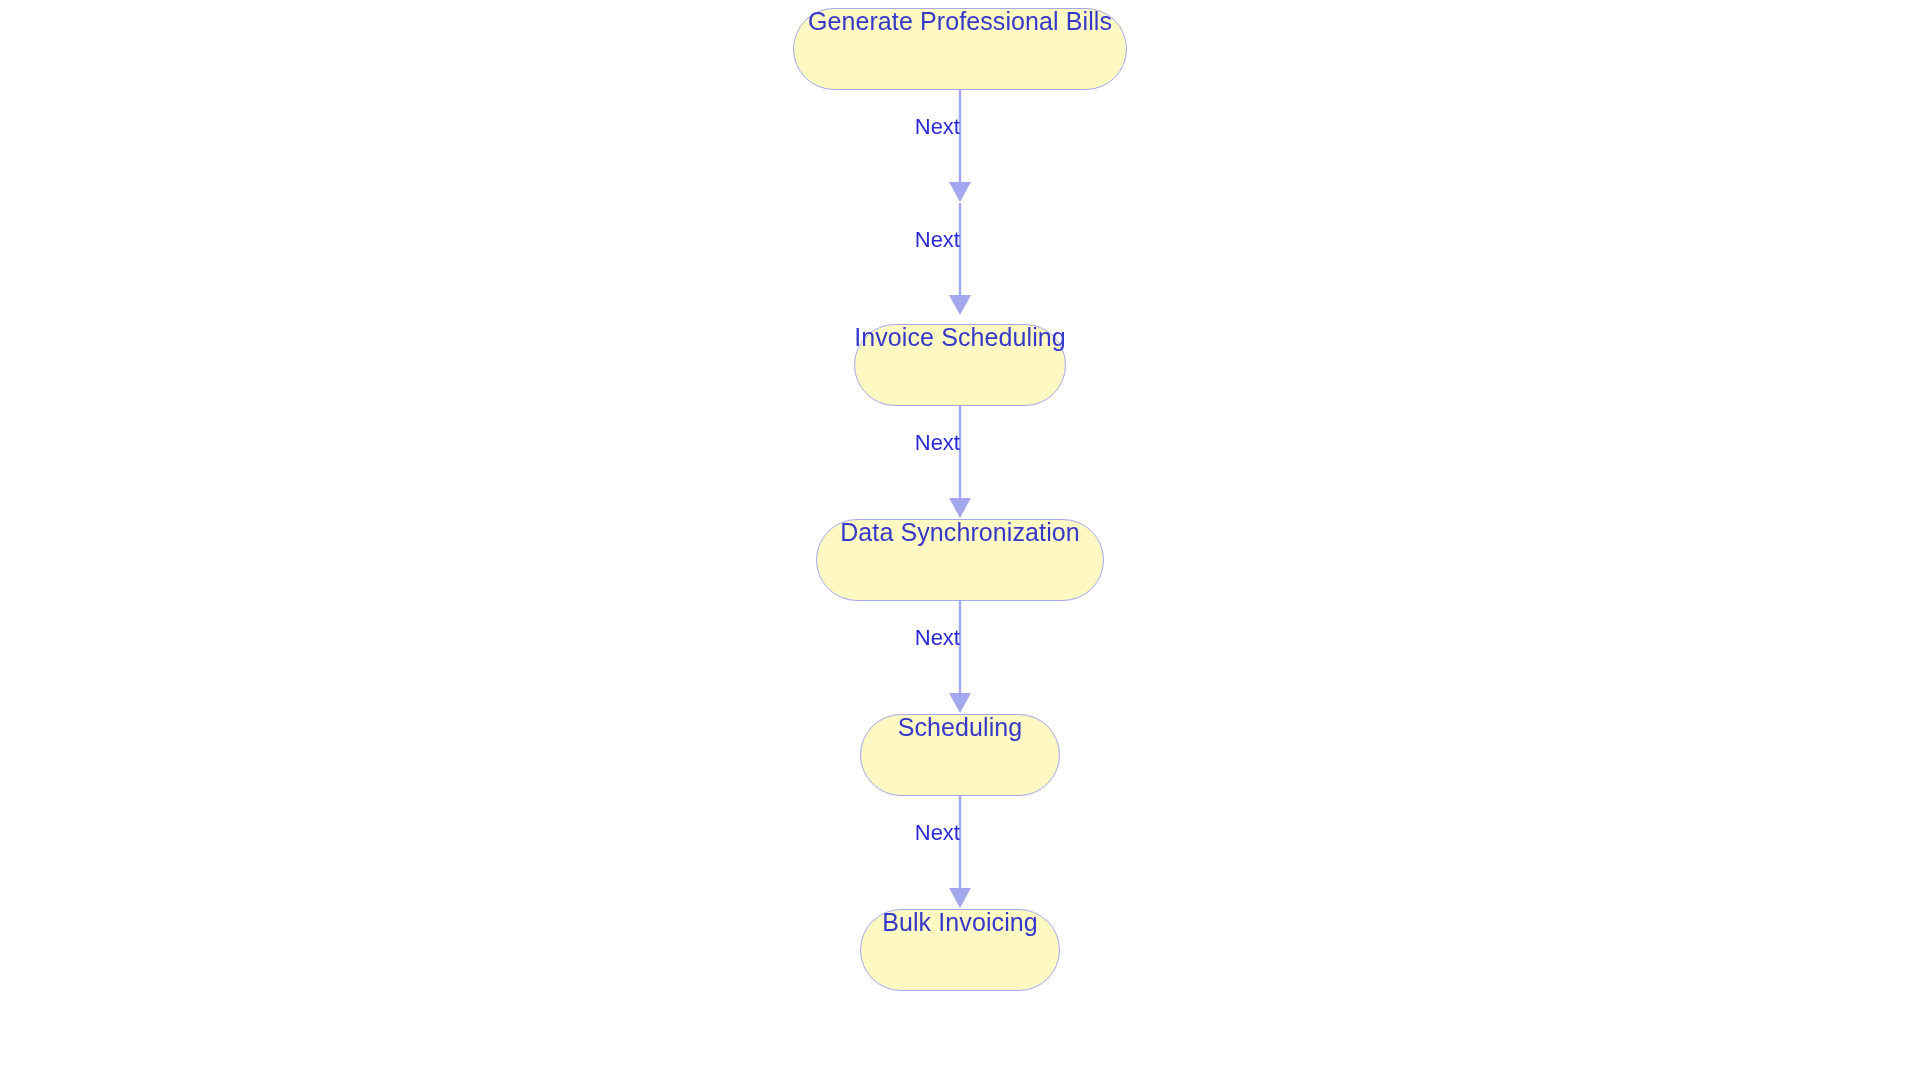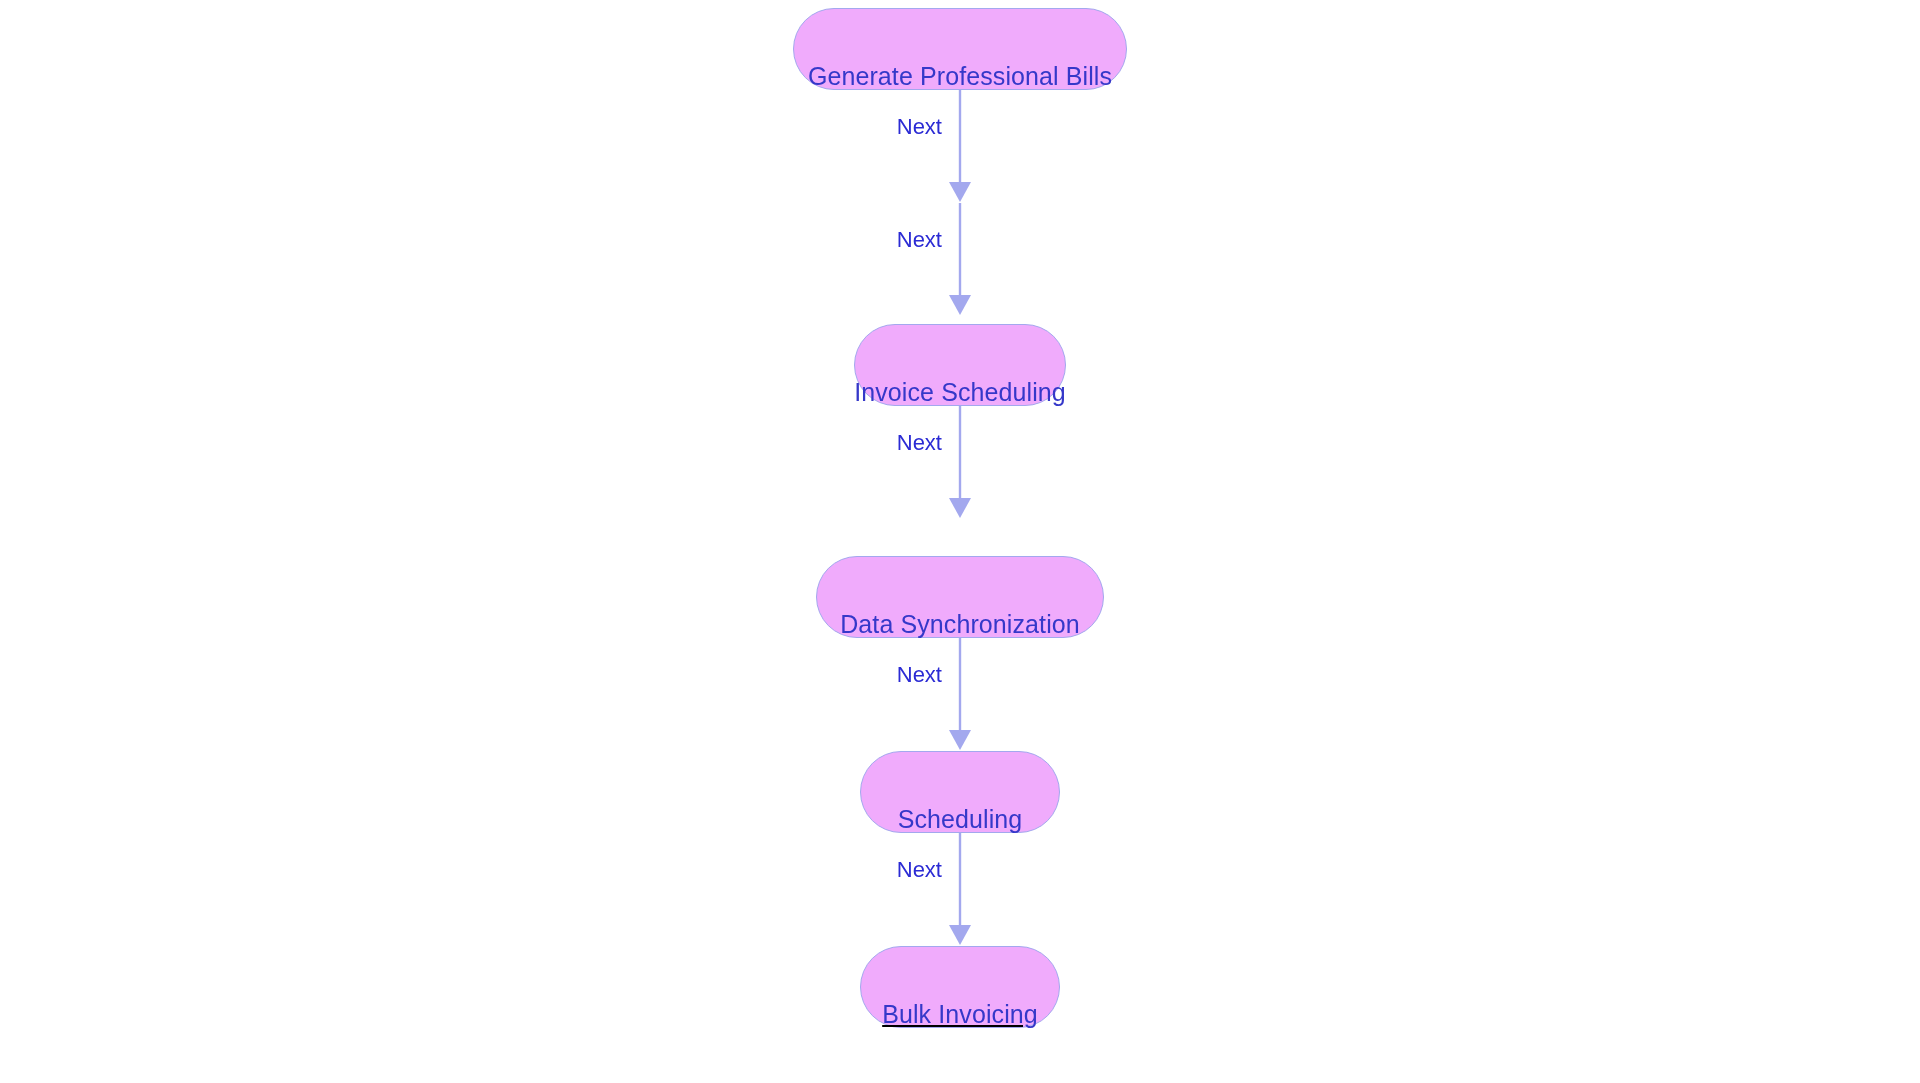--- a/index.html
+++ b/index.html
@@ -28,44 +28,44 @@
     width: 1920px;
     height: 1083px;
     display: flex;
     flex-direction: column;
     align-items: center;
   }
 
   
   .node {
     box-sizing: border-box;
-    background: #f0abfc;
+    background: #fef9c3;
     border: 1.6px solid #a3a8ee;
     border-radius: 999px;
     height: 82px;
     display: flex;
-    align-items: flex-end;
+    align-items: flex-start;
     justify-content: center;
     flex: 0 0 auto;
   }
   .node-label {
     color: #3538c9;
     font-size: 25px;
     font-family: "Liberation Sans", sans-serif;
     letter-spacing: 0.1px;
     white-space: nowrap;
     line-height: 1;
   }
 
   .node.n0 { width: 334px; }
   .node.n1 { width: 390px; }
   .node.n2 { width: 212px; margin-top: 8px; }
-  .node.n3 { width: 288px; margin-top: 37px; }
+  .node.n3 { width: 288px; }
   .node.n4 { width: 200px; }
-  .node.n5 { width: 200px; text-decoration: underline; }
+  .node.n5 { width: 200px; }
 
   
   .connector {
     position: relative;
     width: 260px;
     height: 113px;
     flex: 0 0 auto;
     display: block;
   }
   .connector svg {
@@ -73,21 +73,20 @@
     left: 0;
     top: 0;
     display: block;
   }
   .edge-label {
     position: absolute;
     top: 26px;
     left: 0;
     width: 130px;
     text-align: right;
-    padding-right: 18px;
     box-sizing: border-box;
     color: #2b2bd4;
     font-size: 22px;
     font-family: "Liberation Sans", sans-serif;
     line-height: 1;
     white-space: nowrap;
   }
 
   .first-spacer { height: 8px; flex: 0 0 auto; }
 </style>

